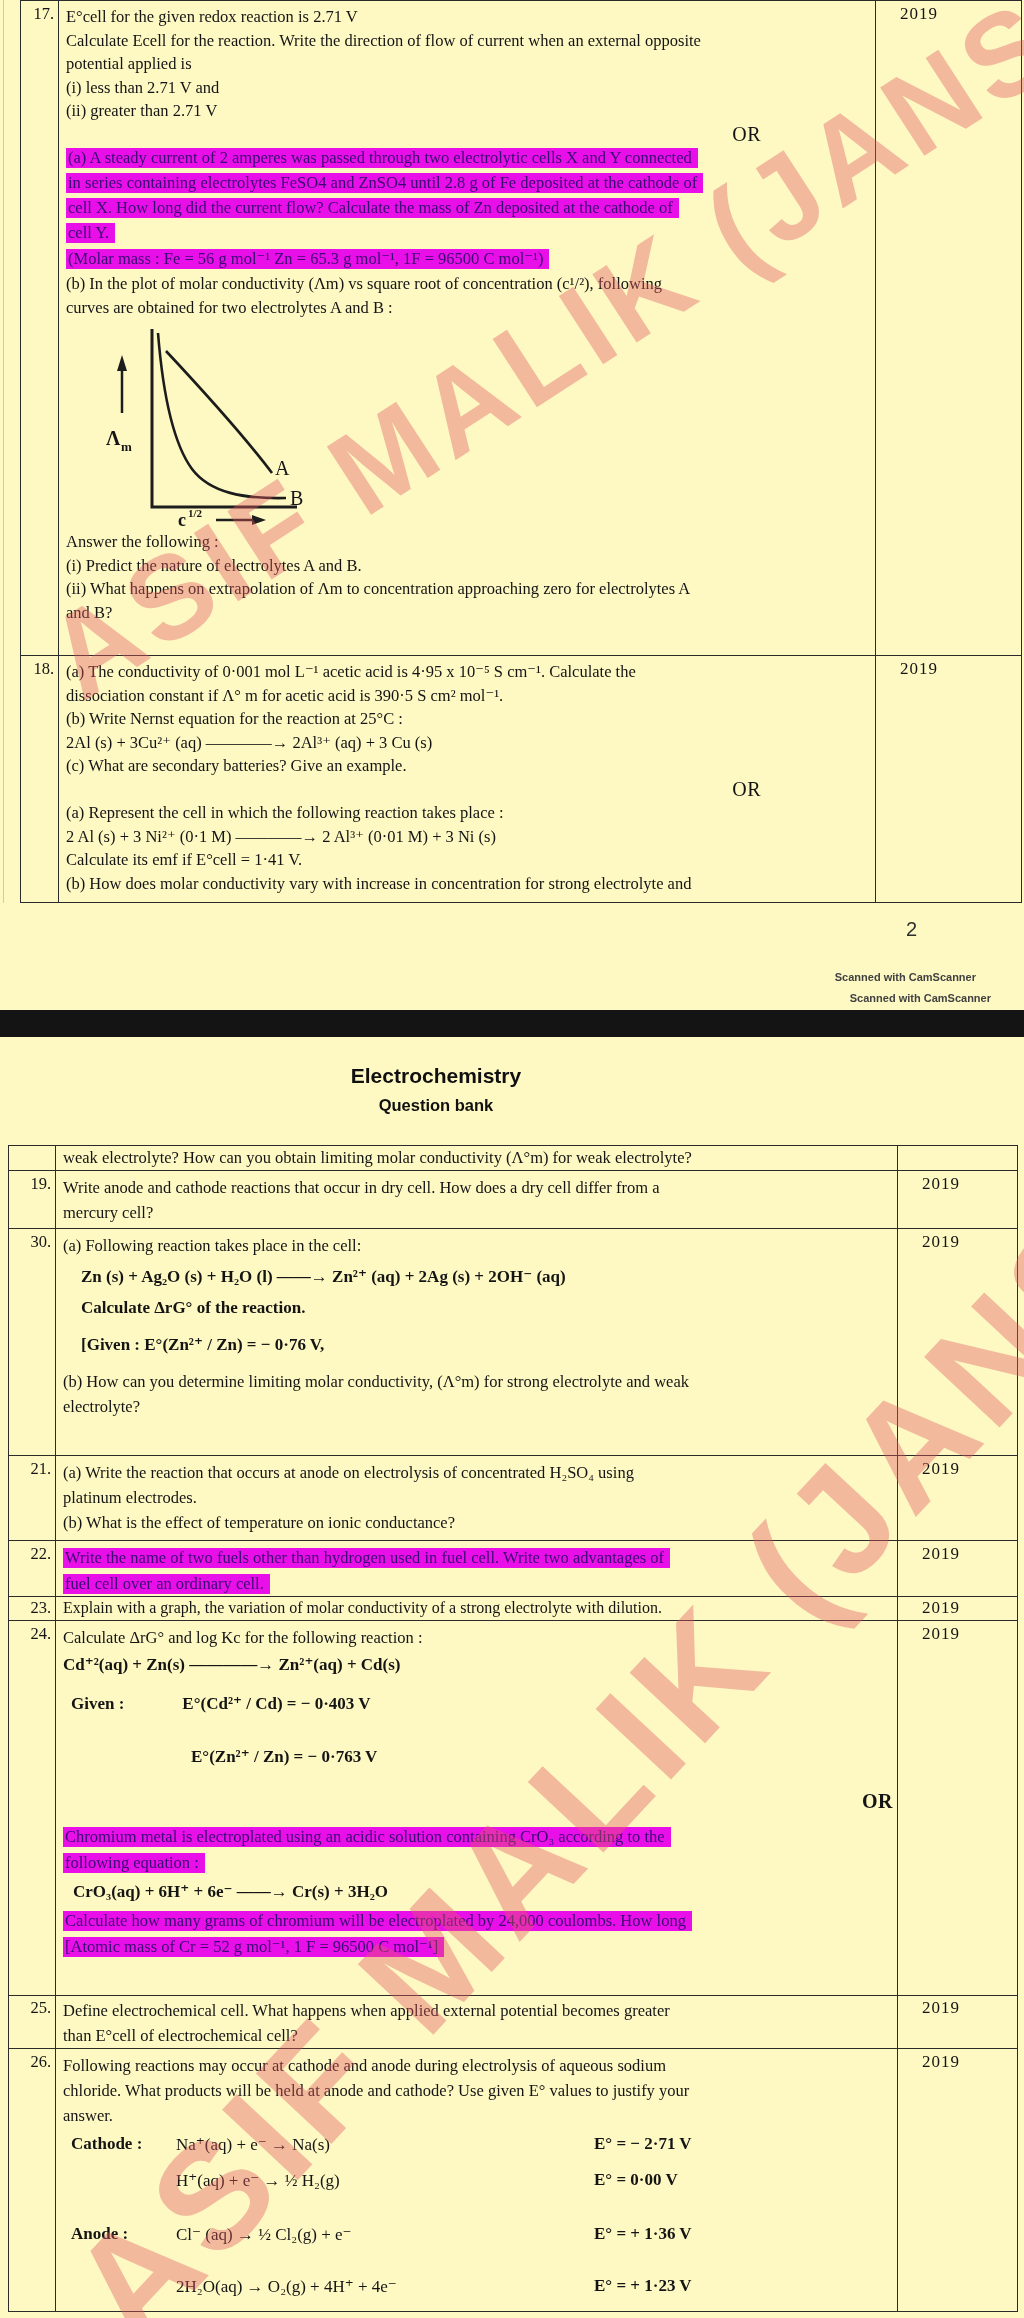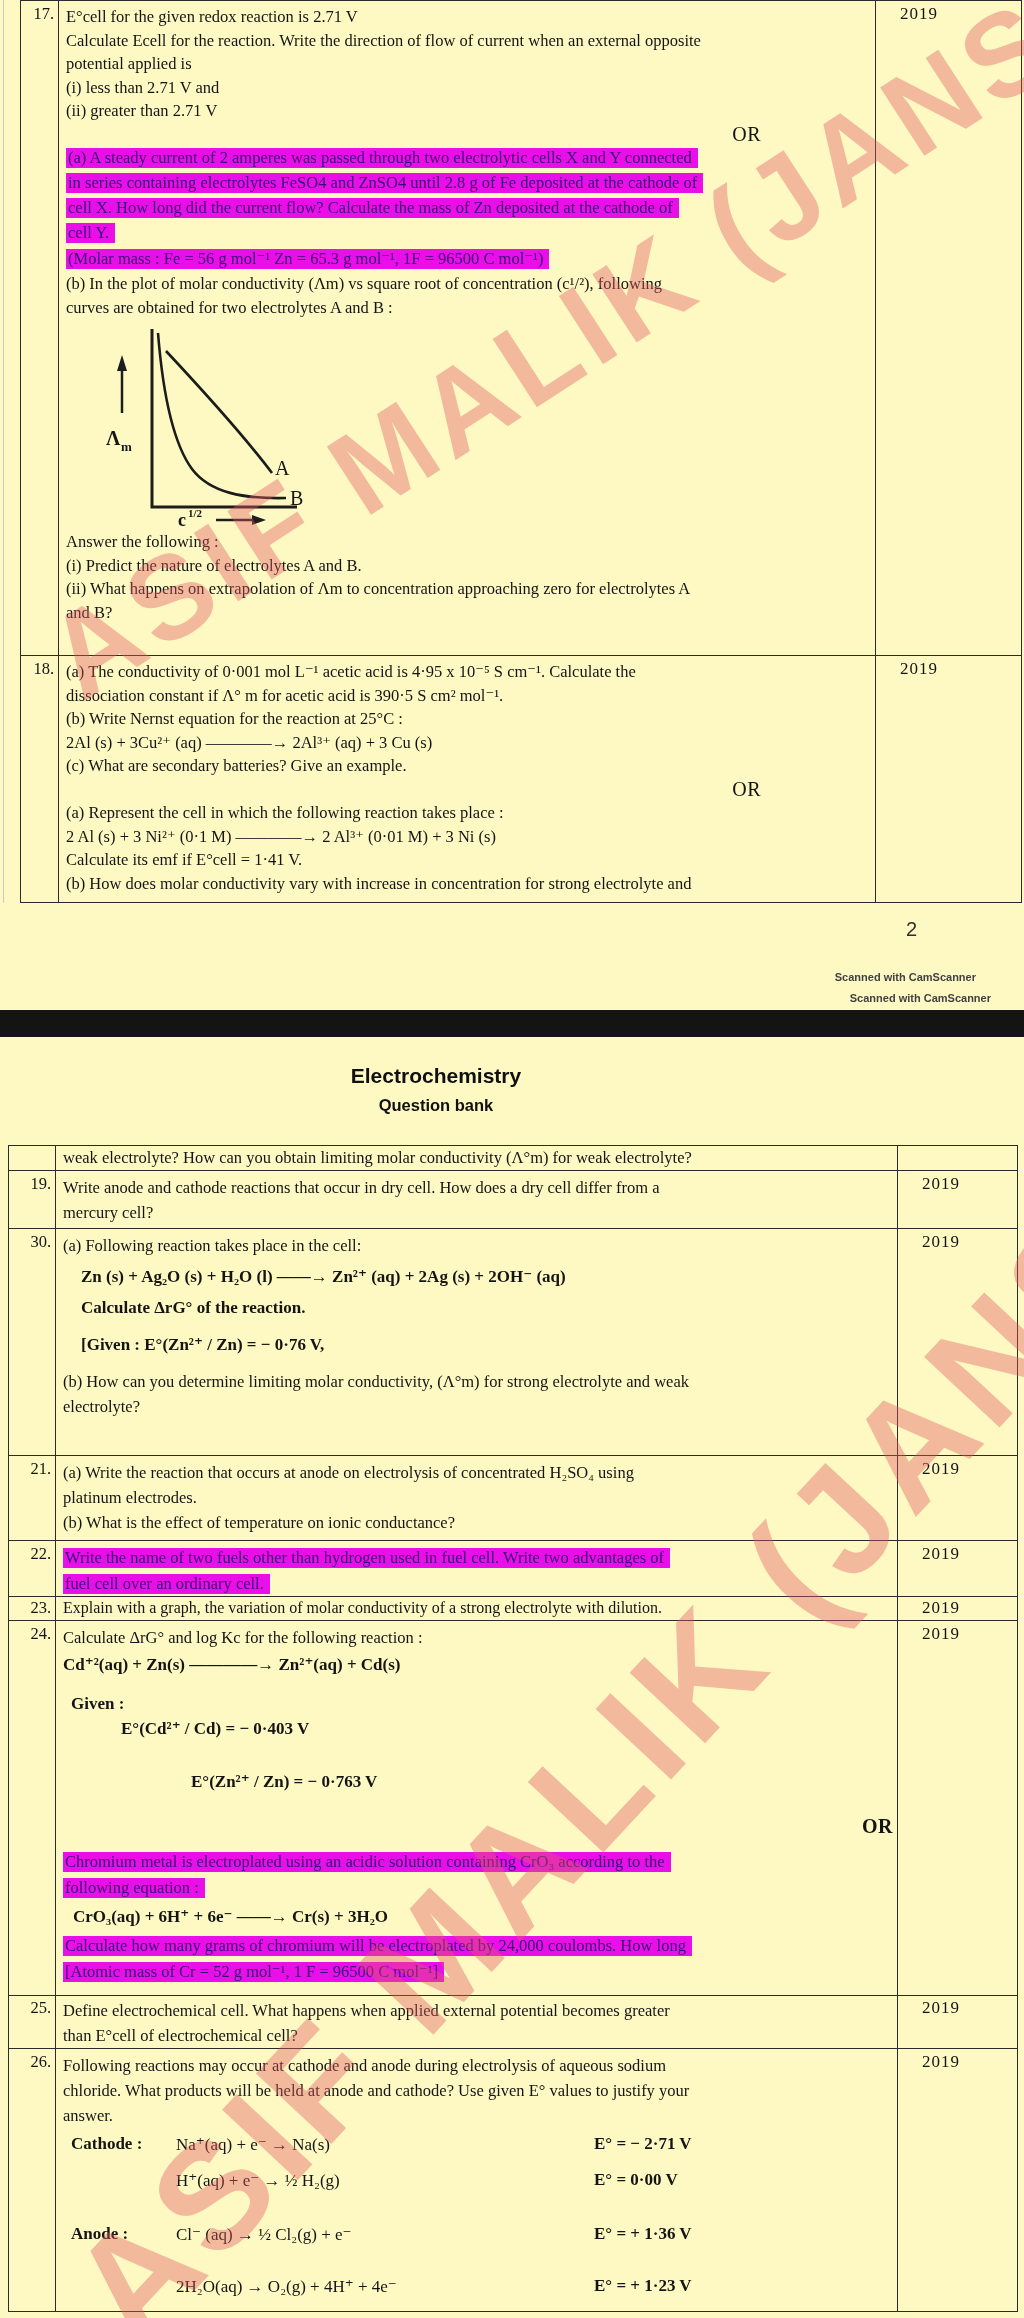--- a/index.html
+++ b/index.html
@@ -42,21 +42,21 @@
   .psubtitle{position:absolute;left:0;top:1096px;width:872px;text-align:center;
           font-family:"Liberation Sans","DejaVu Sans",sans-serif;font-weight:700;font-size:16.5px;color:#101010;z-index:1;}
   
   .wm{position:absolute;font-family:"Liberation Sans","DejaVu Sans",sans-serif;font-weight:700;
       color:rgba(224,90,98,0.40);white-space:nowrap;z-index:6;pointer-events:none;}
   .wm1{left:60px;top:600px;font-size:118px;letter-spacing:7px;transform:rotate(-33deg);transform-origin:0 50%;}
   .wm2{left:100px;top:2230px;font-size:150px;letter-spacing:8px;transform:rotate(-47deg);transform-origin:0 50%;}
   
   .ind1{margin-left:18px;}
   .ind2{margin-left:6px;}
-  .givenrow{display:flex;flex-direction:column;}
+  .givenrow{display:flex;}
   .gv1{margin-left:58px;}
   .gv2{margin-left:128px;}
   
   .rxrow{display:grid;grid-template-columns:105px 418px 1fr;padding-left:8px;align-items:start;}
   .rxrow .rlabel{font-weight:600;font-size:17px;}
   .rxrow .req{font-weight:normal;font-size:17px;white-space:nowrap;}
   .rxrow .rpot{font-weight:bold;font-size:17px;white-space:nowrap;}
 </style>
 </head>
 <body>

